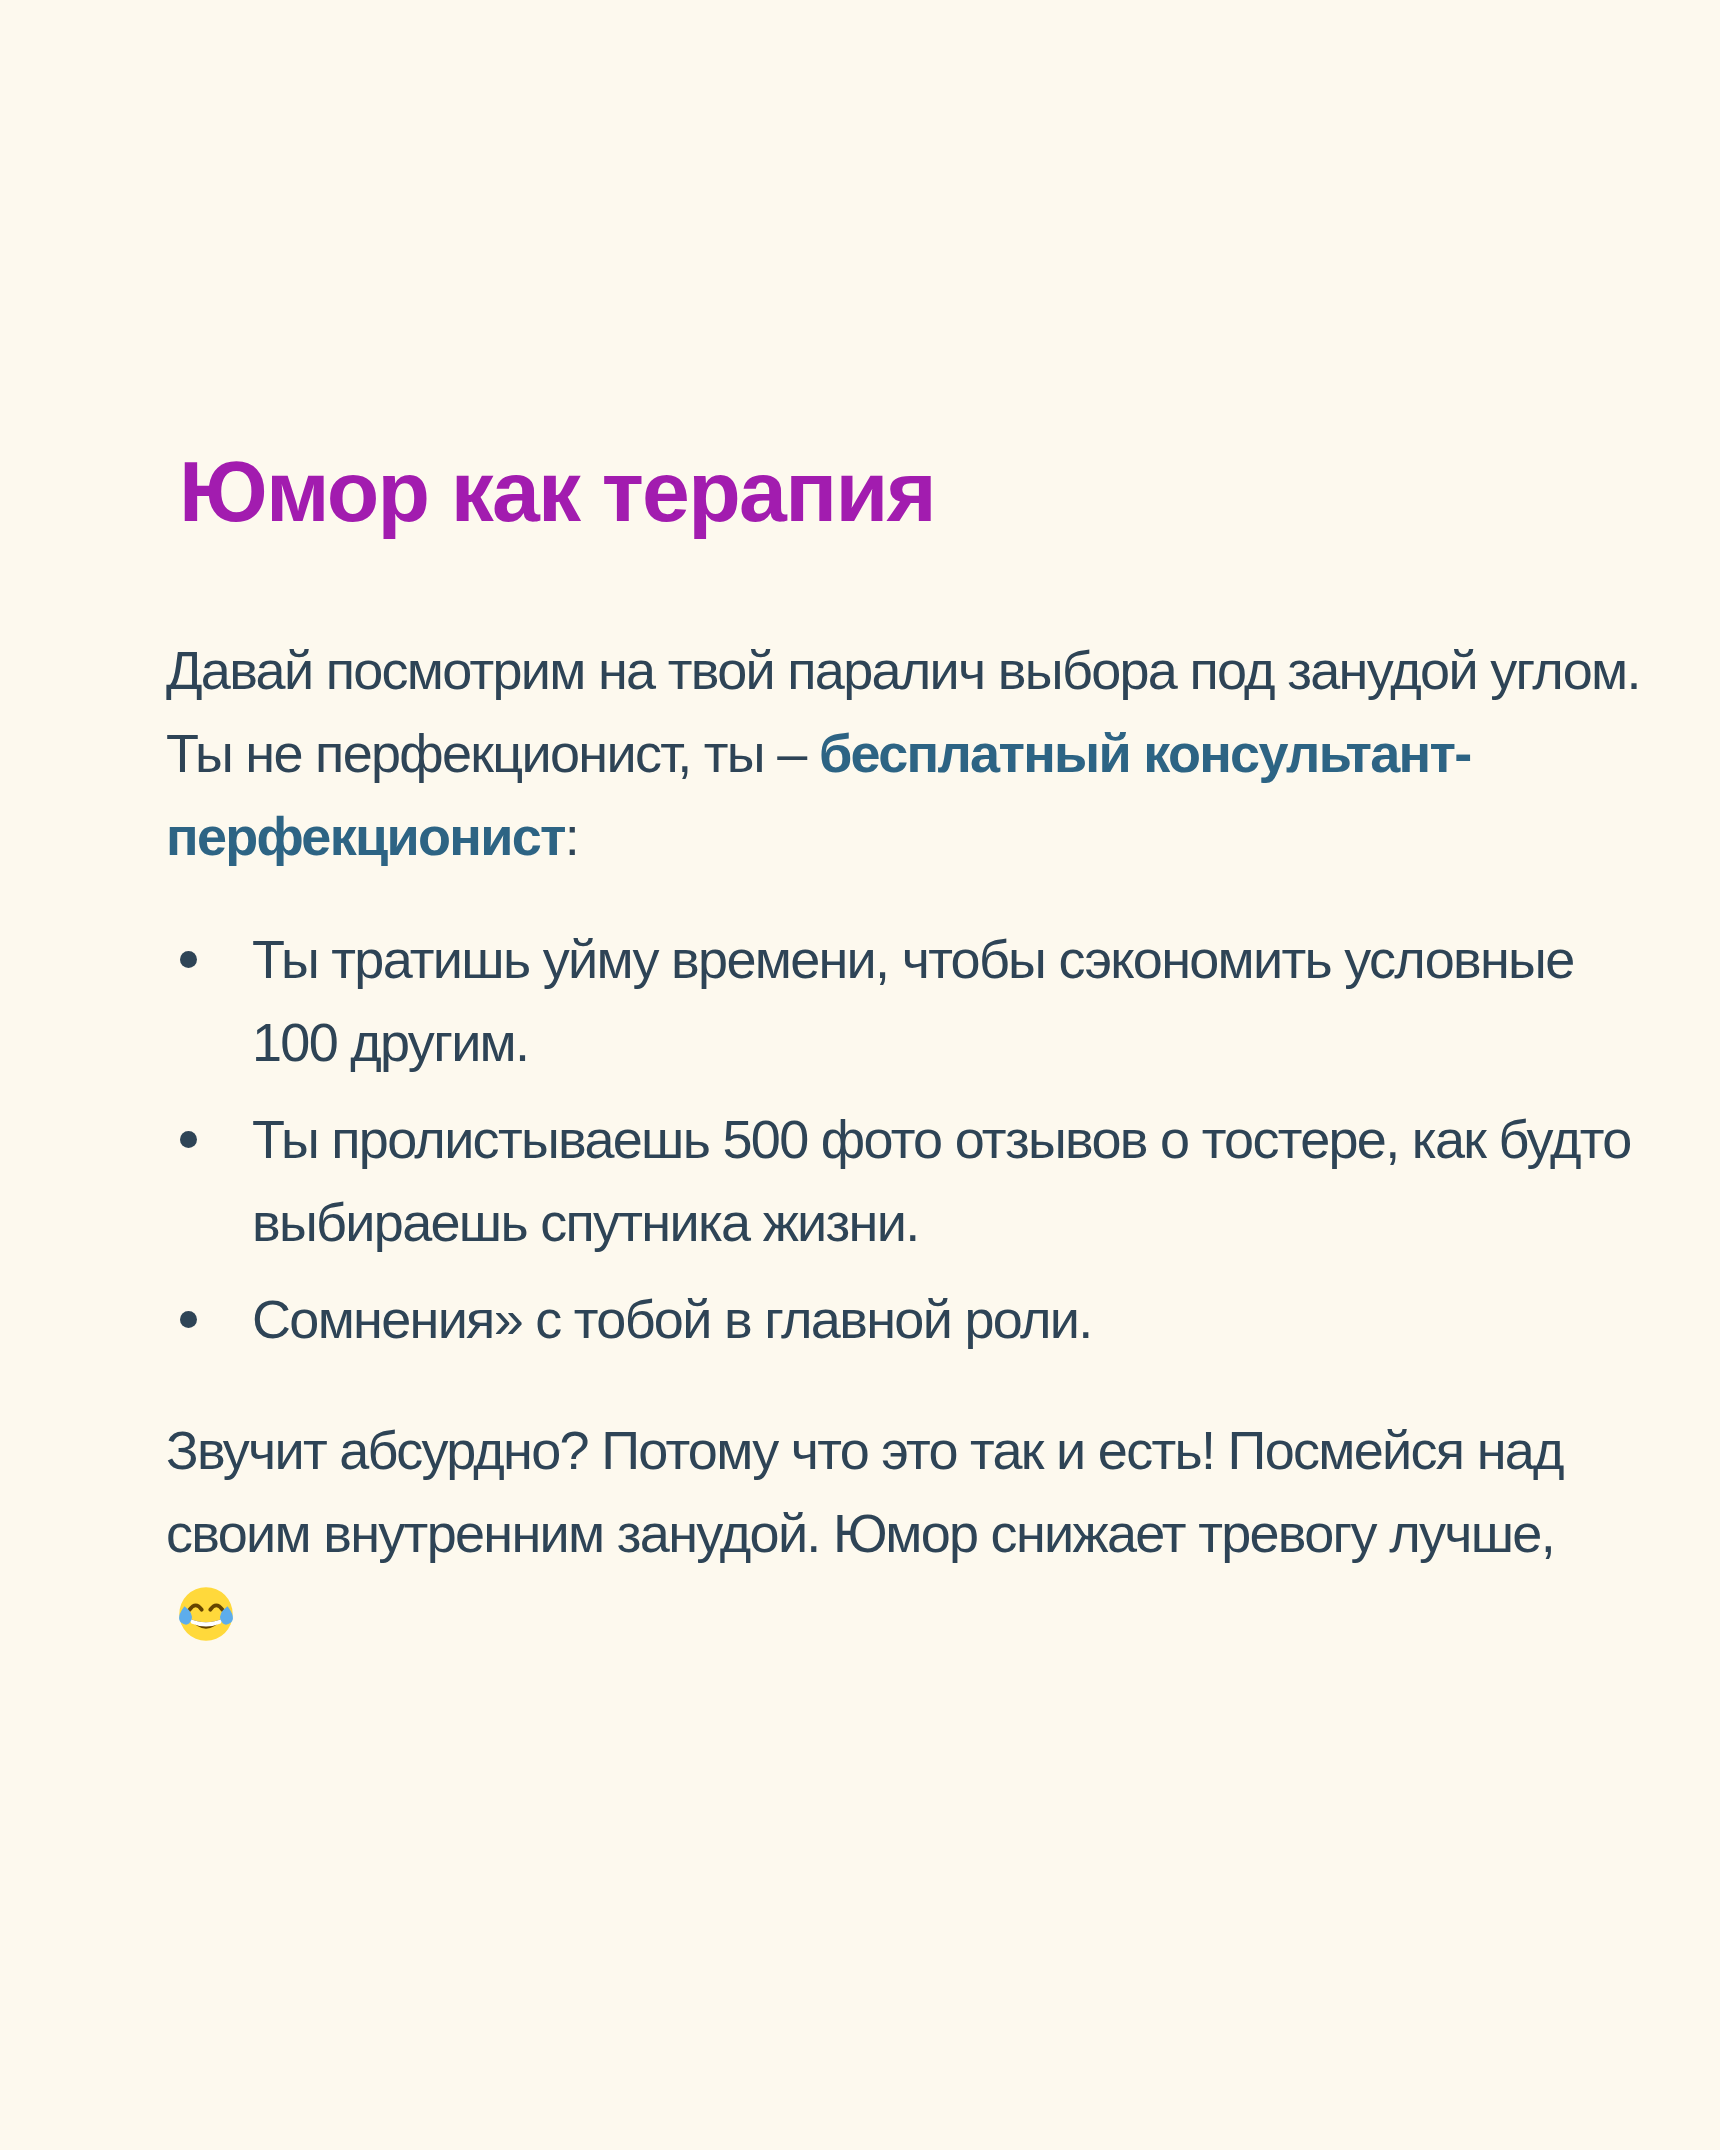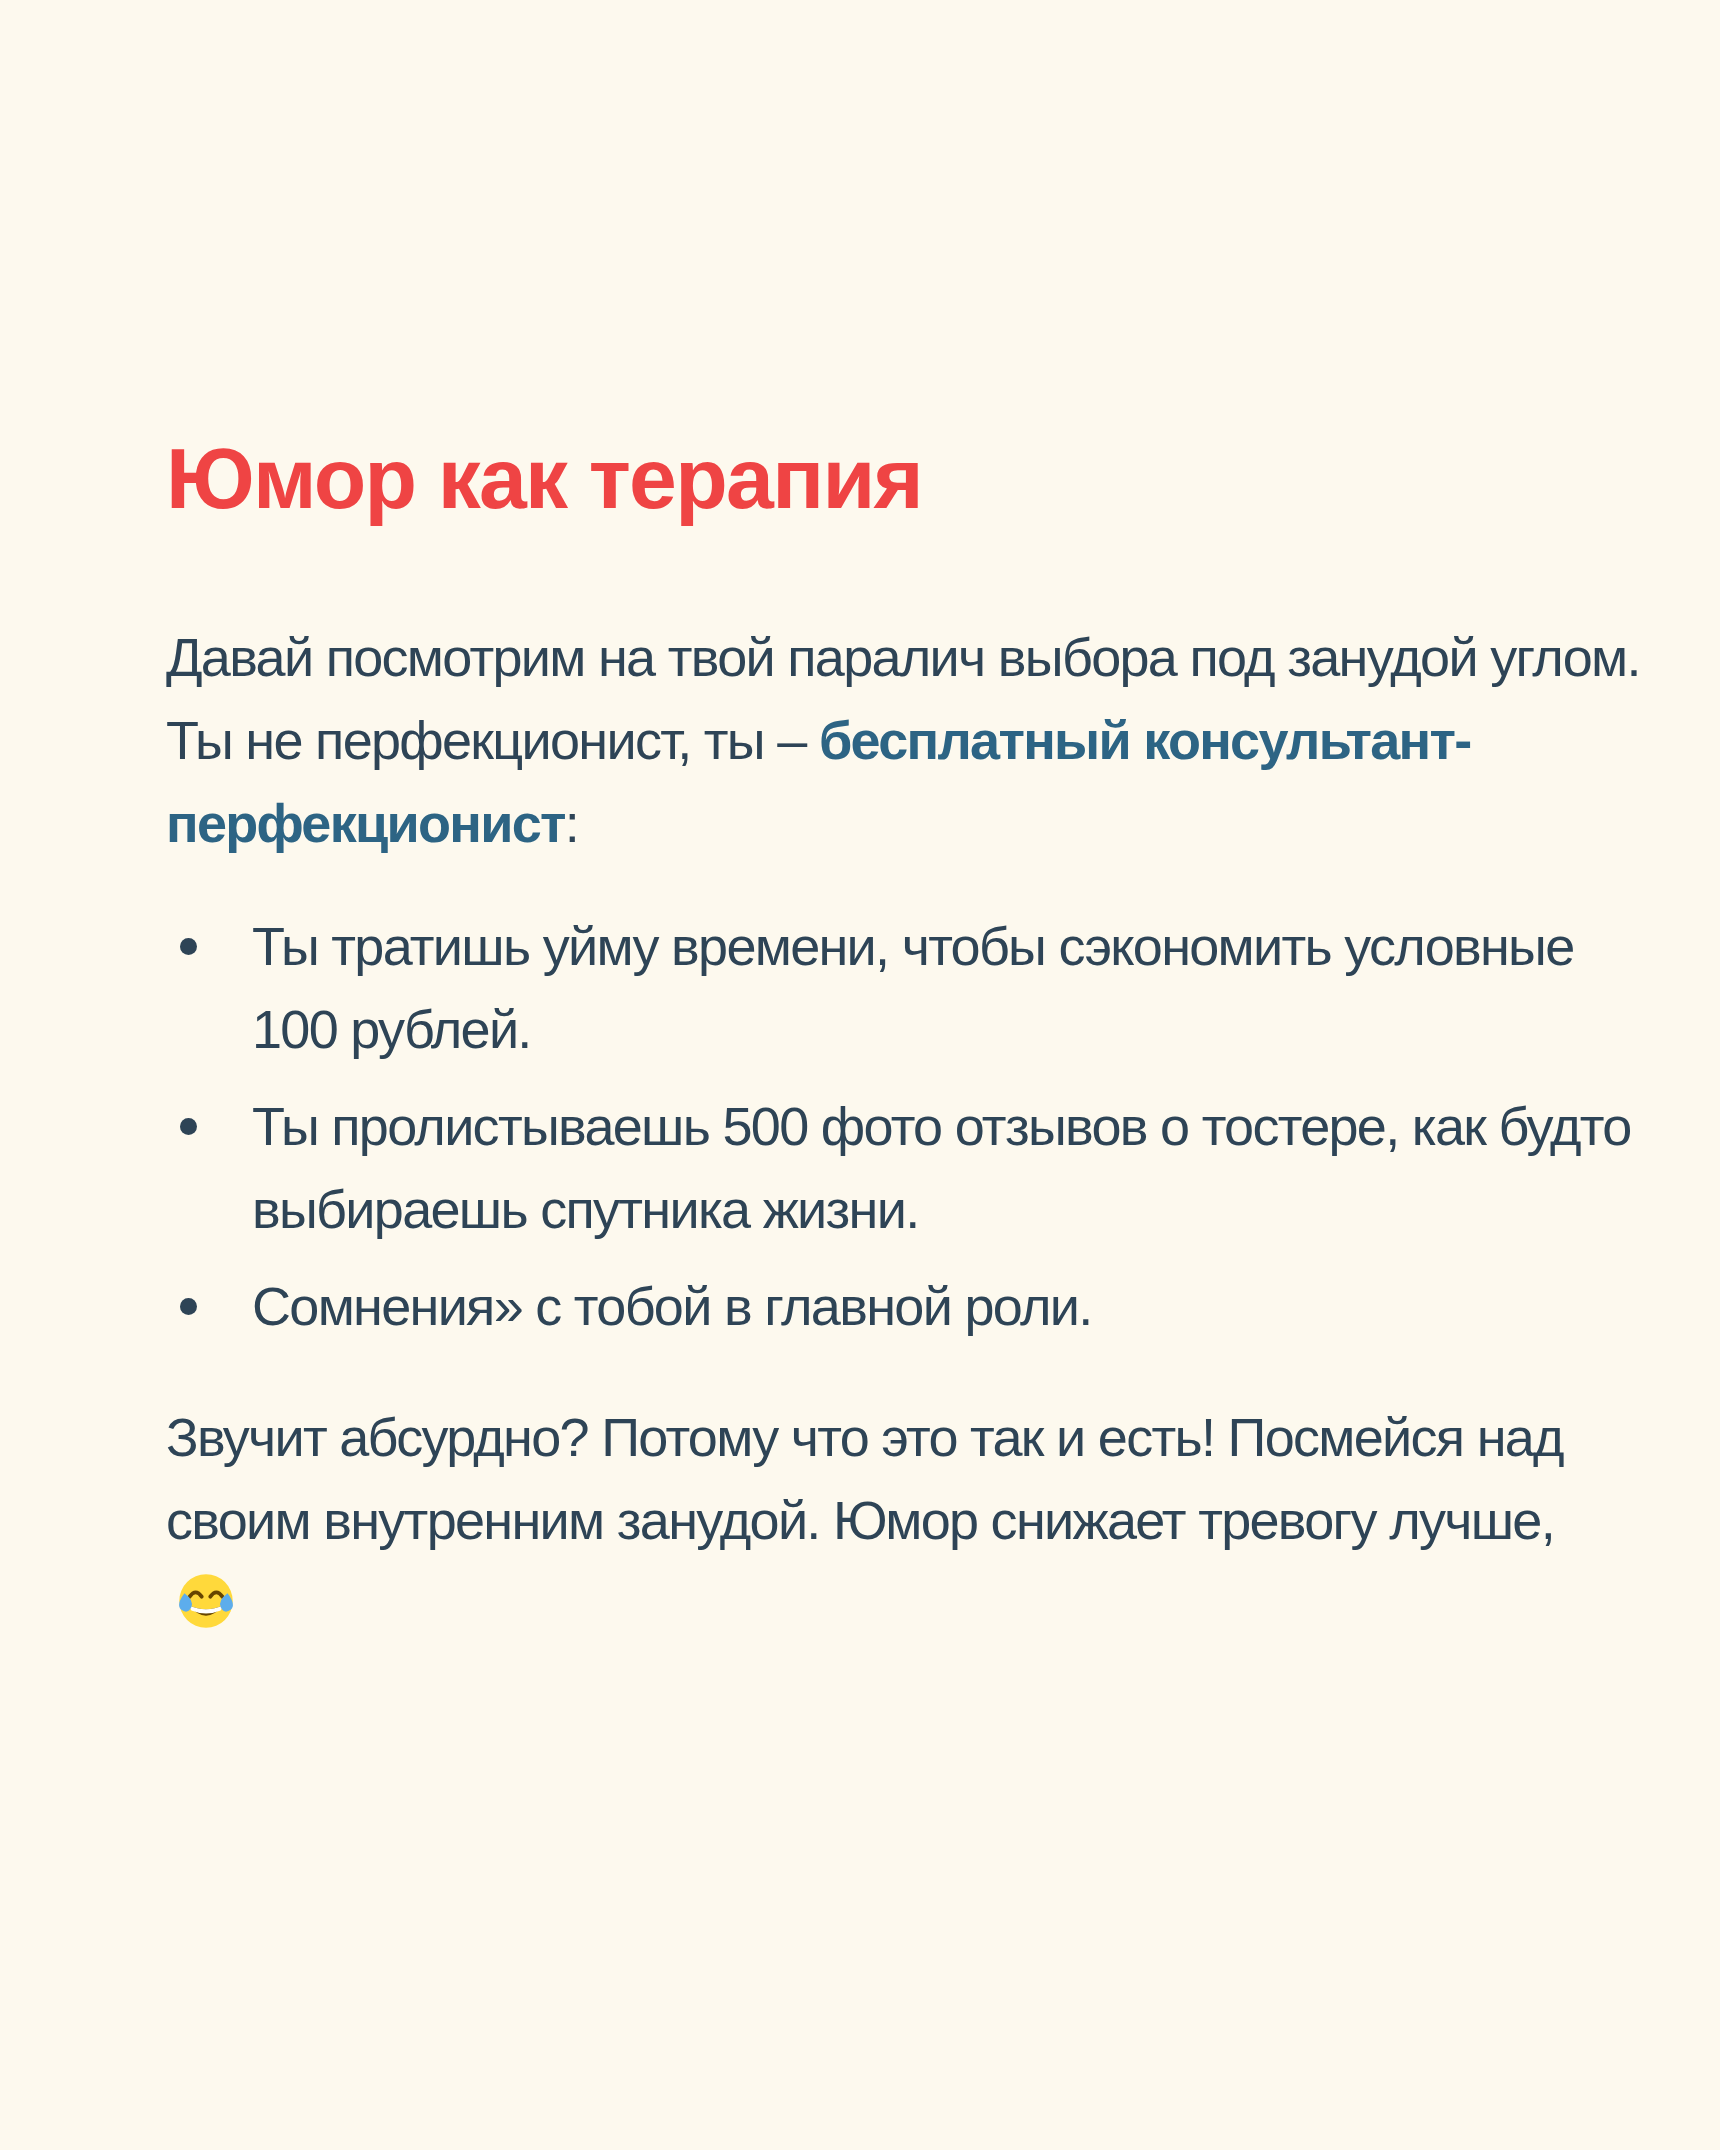--- a/index.html
+++ b/index.html
@@ -16,27 +16,27 @@
     font-family: "Liberation Sans", "DejaVu Sans", sans-serif;
     color: #2e4456;
   }
   .content {
     position: absolute;
     left: 166px;
     top: 0;
     width: 1488px;
   }
   .page-title {
-    margin: 0;
+    margin: 13px;
     padding-top: 434px;
     font-size: 86px;
     line-height: 89px;
     font-weight: 700;
     letter-spacing: -1.7px;
-    color: #ef4444;
+    color: #a21caf;
   }
   .body-text {
     font-size: 54px;
     line-height: 83px;
     letter-spacing: -1.7px;
     font-weight: 400;
     color: #2e4456;
   }
   p.intro {
     margin: 93px 0 0 0;
@@ -87,21 +87,21 @@
     <p class="intro body-text">
       <span class="line">Давай посмотрим на твой паралич выбора под занудой углом.</span>
       <span class="line"><span>Ты не перфекционист, ты – </span><span class="accent-bold">бесплатный консультант-</span></span>
       <span class="line"><span class="accent-bold">перфекционист</span><span>:</span></span>
     </p>
 
     <ul class="bullet-list body-text">
       <li>
         <span class="bullet-marker"></span>
         <span class="line">Ты тратишь уйму времени, чтобы сэкономить условные</span>
-        <span class="line">100 рублей.</span>
+        <span class="line">100 другим.</span>
       </li>
       <li>
         <span class="bullet-marker"></span>
         <span class="line">Ты пролистываешь 500 фото отзывов о тостере, как будто</span>
         <span class="line">выбираешь спутника жизни.</span>
       </li>
       <li>
         <span class="bullet-marker"></span>
         <span class="line">Сомнения» с тобой в главной роли.</span>
       </li>

